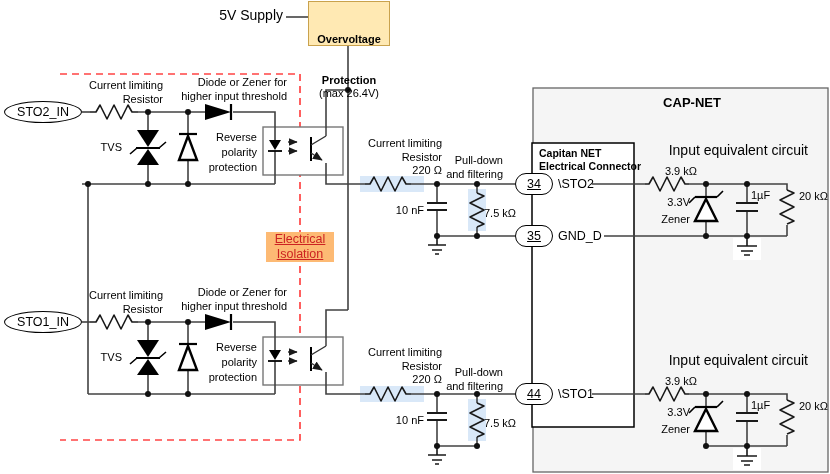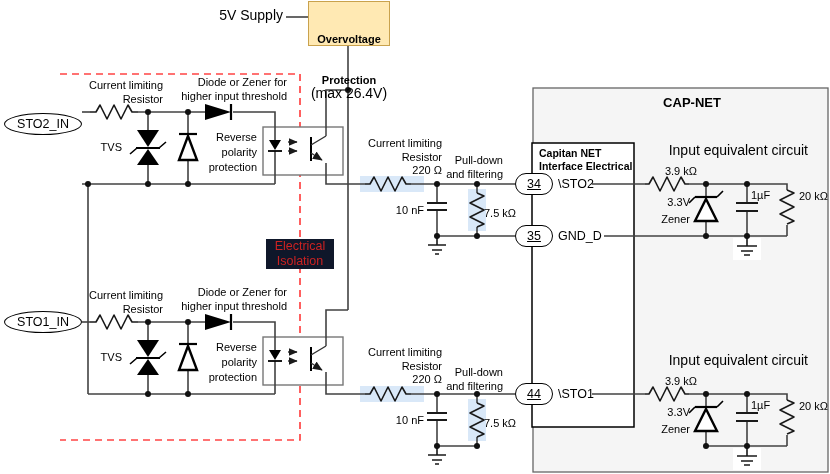--- a/index.html
+++ b/index.html
@@ -13,23 +13,23 @@
   .oval{position:absolute;width:78px;height:22px;border:1.6px solid #000;border-radius:50%;
         background:#fff;display:flex;align-items:center;justify-content:center;
         font-size:12.5px;box-sizing:border-box;}
   .pin{position:absolute;width:38px;height:22px;border:1.8px solid #000;border-radius:11px;
        background:#fff;display:flex;align-items:center;justify-content:center;
        font-size:12.5px;box-sizing:border-box;text-decoration:underline;}
   .pinname{position:absolute;font-size:12.5px;white-space:nowrap;}
   .ovp{position:absolute;left:308px;top:1px;width:82px;height:45px;background:#ffe9b3;
        border:1.5px solid #c9a24d;box-sizing:border-box;text-align:center;padding-top:3px;}
   .ovp .t{font-weight:bold;font-size:11px;line-height:13px;margin-top:28px;}
-  .ovp .s{font-size:14px;line-height:13px;}
-  .iso{position:absolute;left:266px;top:239px;width:68px;background:#0f172a;color:#cc2222;
-       font-size:12.5px;line-height:15px;text-align:center;}
+  .ovp .s{font-size:11px;line-height:13px;}
+  .iso{position:absolute;left:266px;top:232px;width:68px;background:#fdba74;color:#cc2222;
+       font-size:12.5px;line-height:15px;text-align:center;text-decoration:underline;}
   .captitle{position:absolute;left:533px;top:95px;width:318px;text-align:center;
             font-weight:bold;font-size:13px;}
   .conlbl{position:absolute;left:539px;font-weight:bold;font-size:10.5px;white-space:nowrap;}
 </style>
 </head>
 <body>
 
 <div id="stage">
 
 <svg width="830" height="474" viewBox="0 0 830 474">
@@ -257,28 +257,28 @@
 <div class="lbl big r" style="left:199px;top:9px;width:84px;">5V Supply</div>
 
 <div class="ovp">
   <div class="t">Overvoltage</div>
   <div class="t">Protection</div>
   <div class="s">(max 26.4V)</div>
 </div>
 
 <div class="captitle">CAP-NET</div>
 <div class="conlbl" style="top:147px;">Capitan NET</div>
-<div class="conlbl" style="top:160px;">Interface Electrical</div>
+<div class="conlbl" style="top:160px;">Electrical Connector</div>
 
 <div class="iso">
   <div>Electrical</div>
   <div>Isolation</div>
 </div>
 
-<div class="oval" style="left:4px;top:101px;margin-top:12px;">STO2_IN</div>
+<div class="oval" style="left:4px;top:101px;">STO2_IN</div>
 <div class="oval" style="left:4px;top:311px;">STO1_IN</div>
 
 <div class="pin" style="left:515px;top:173px;">34</div>
 <div class="pin" style="left:515px;top:225px;">35</div>
 <div class="pin" style="left:515px;top:383px;">44</div>
 <div class="pinname" style="left:558px;top:177px;">\STO2</div>
 <div class="pinname" style="left:558px;top:229px;">GND_D</div>
 <div class="pinname" style="left:558px;top:387px;">\STO1</div>
 
 <div class="lbl c" style="left:63px;top:79px;width:100px;">Current limiting</div>

